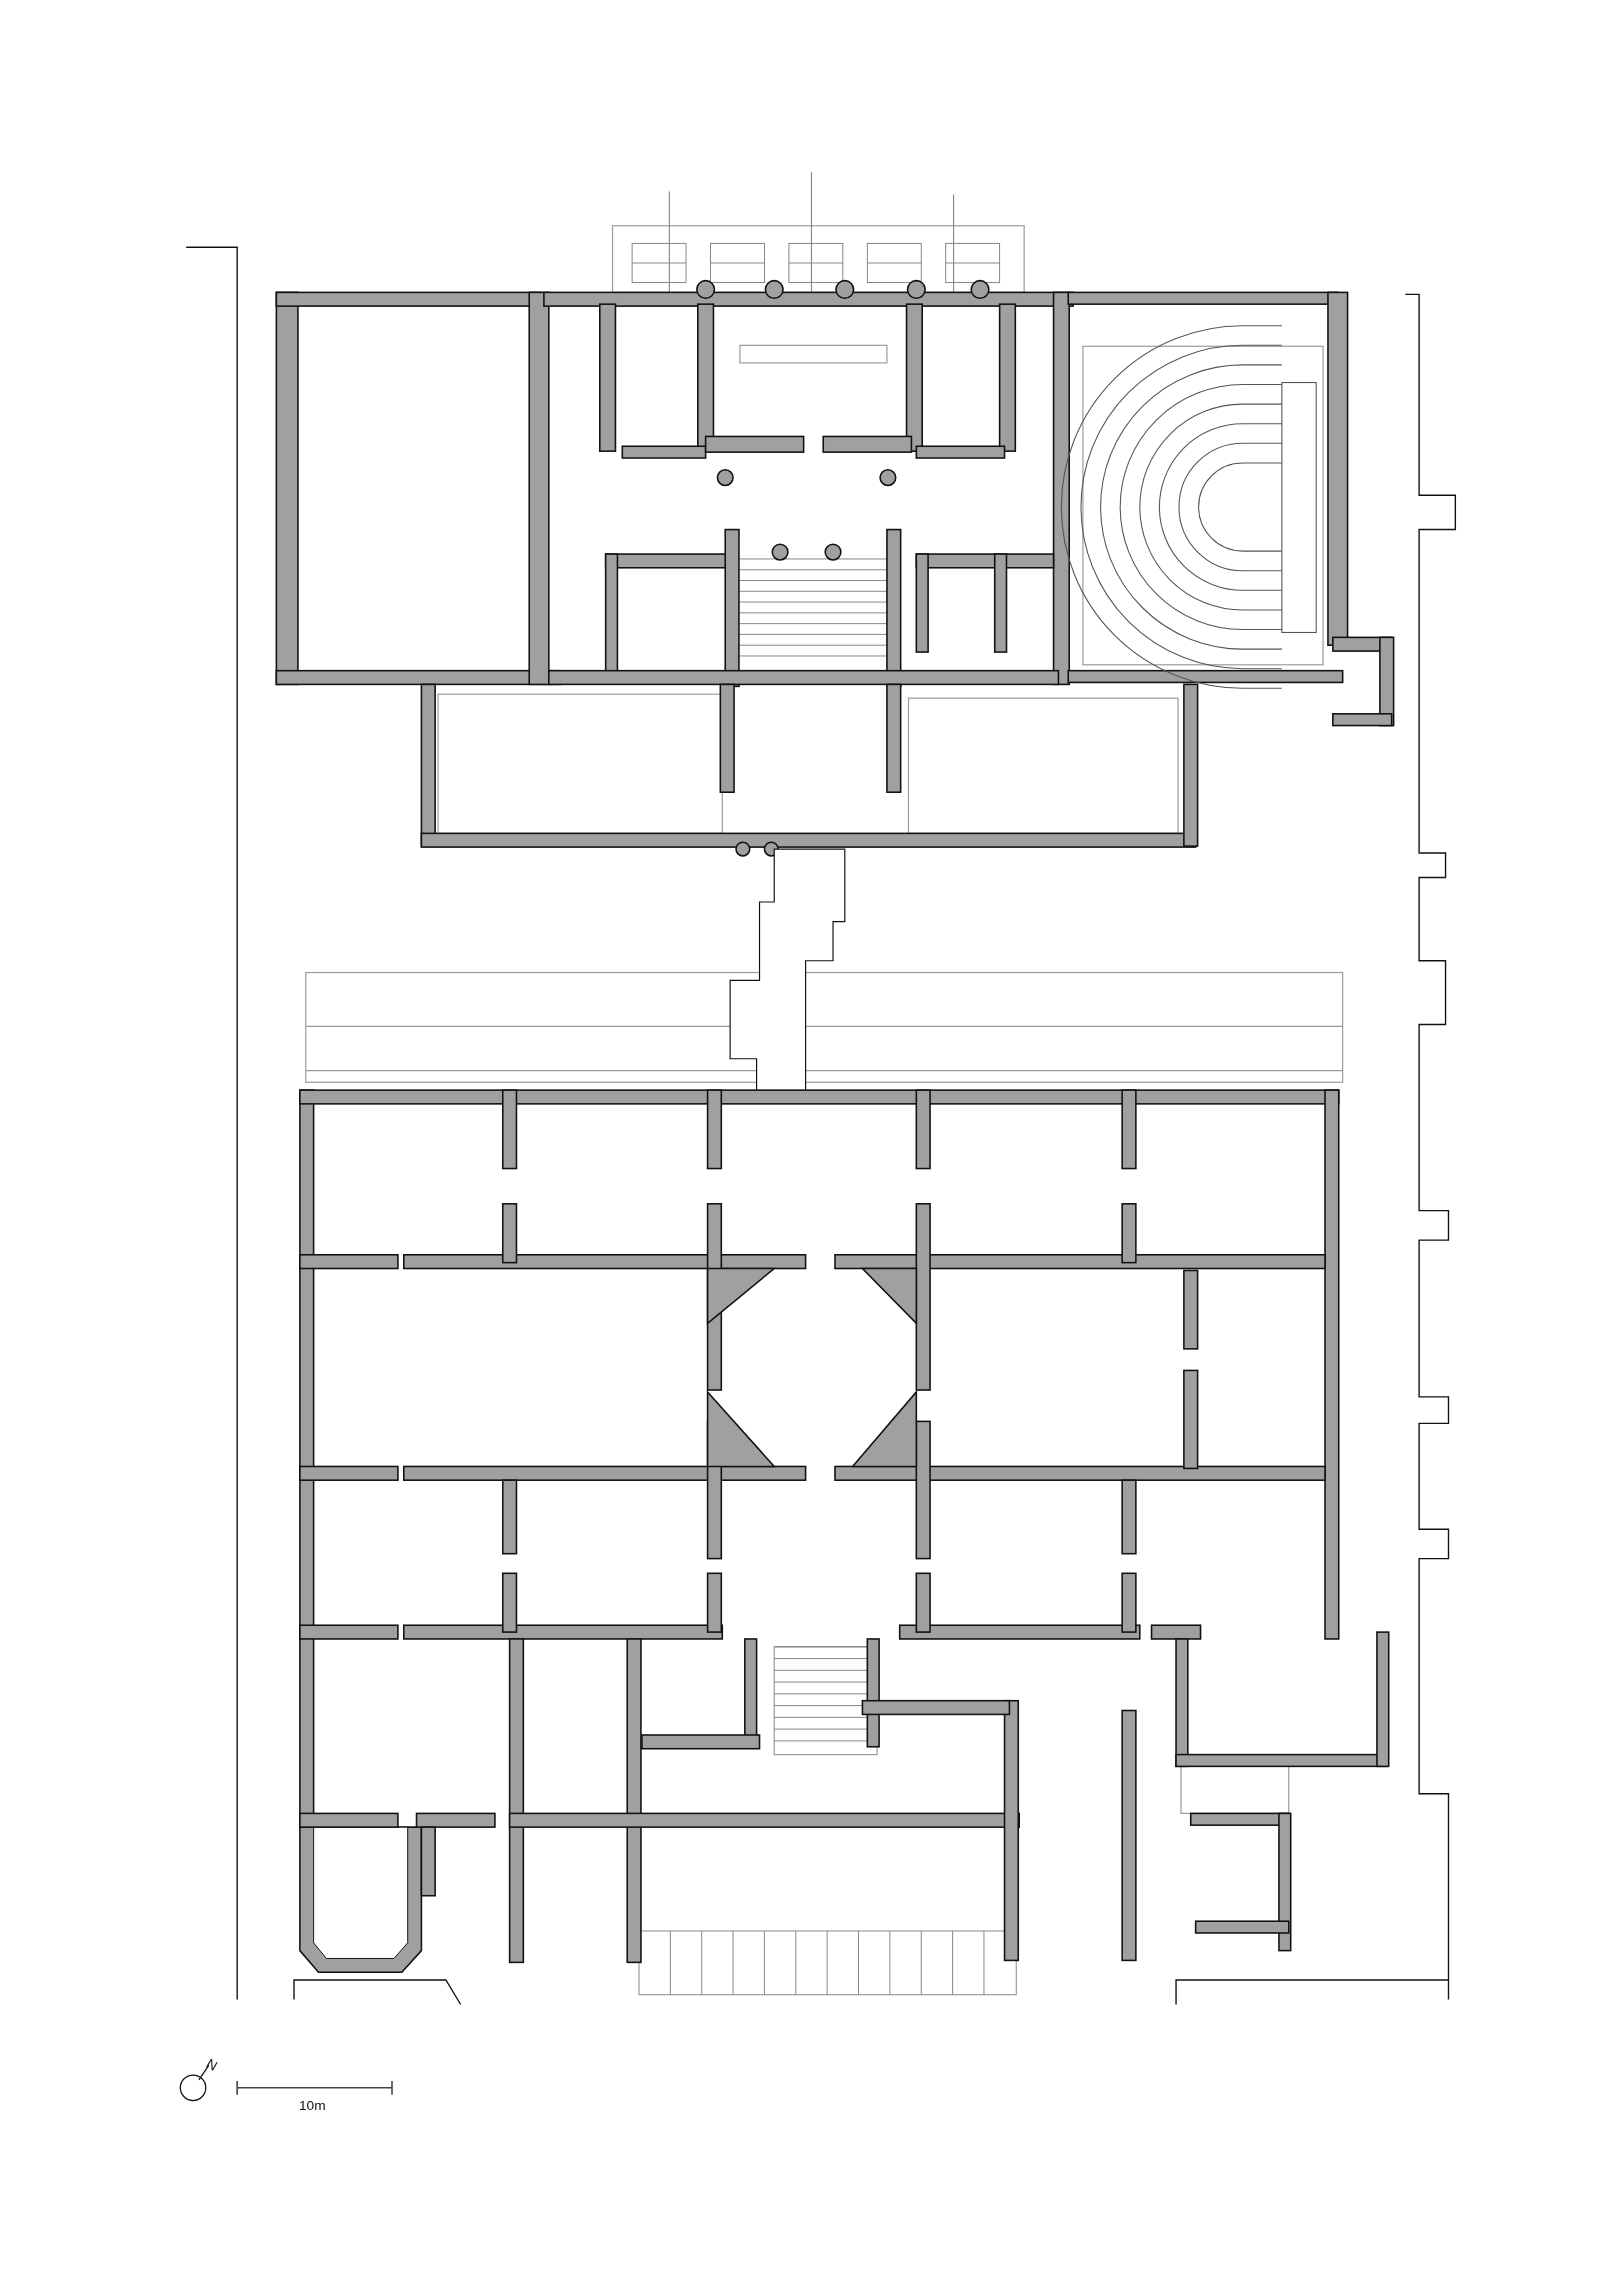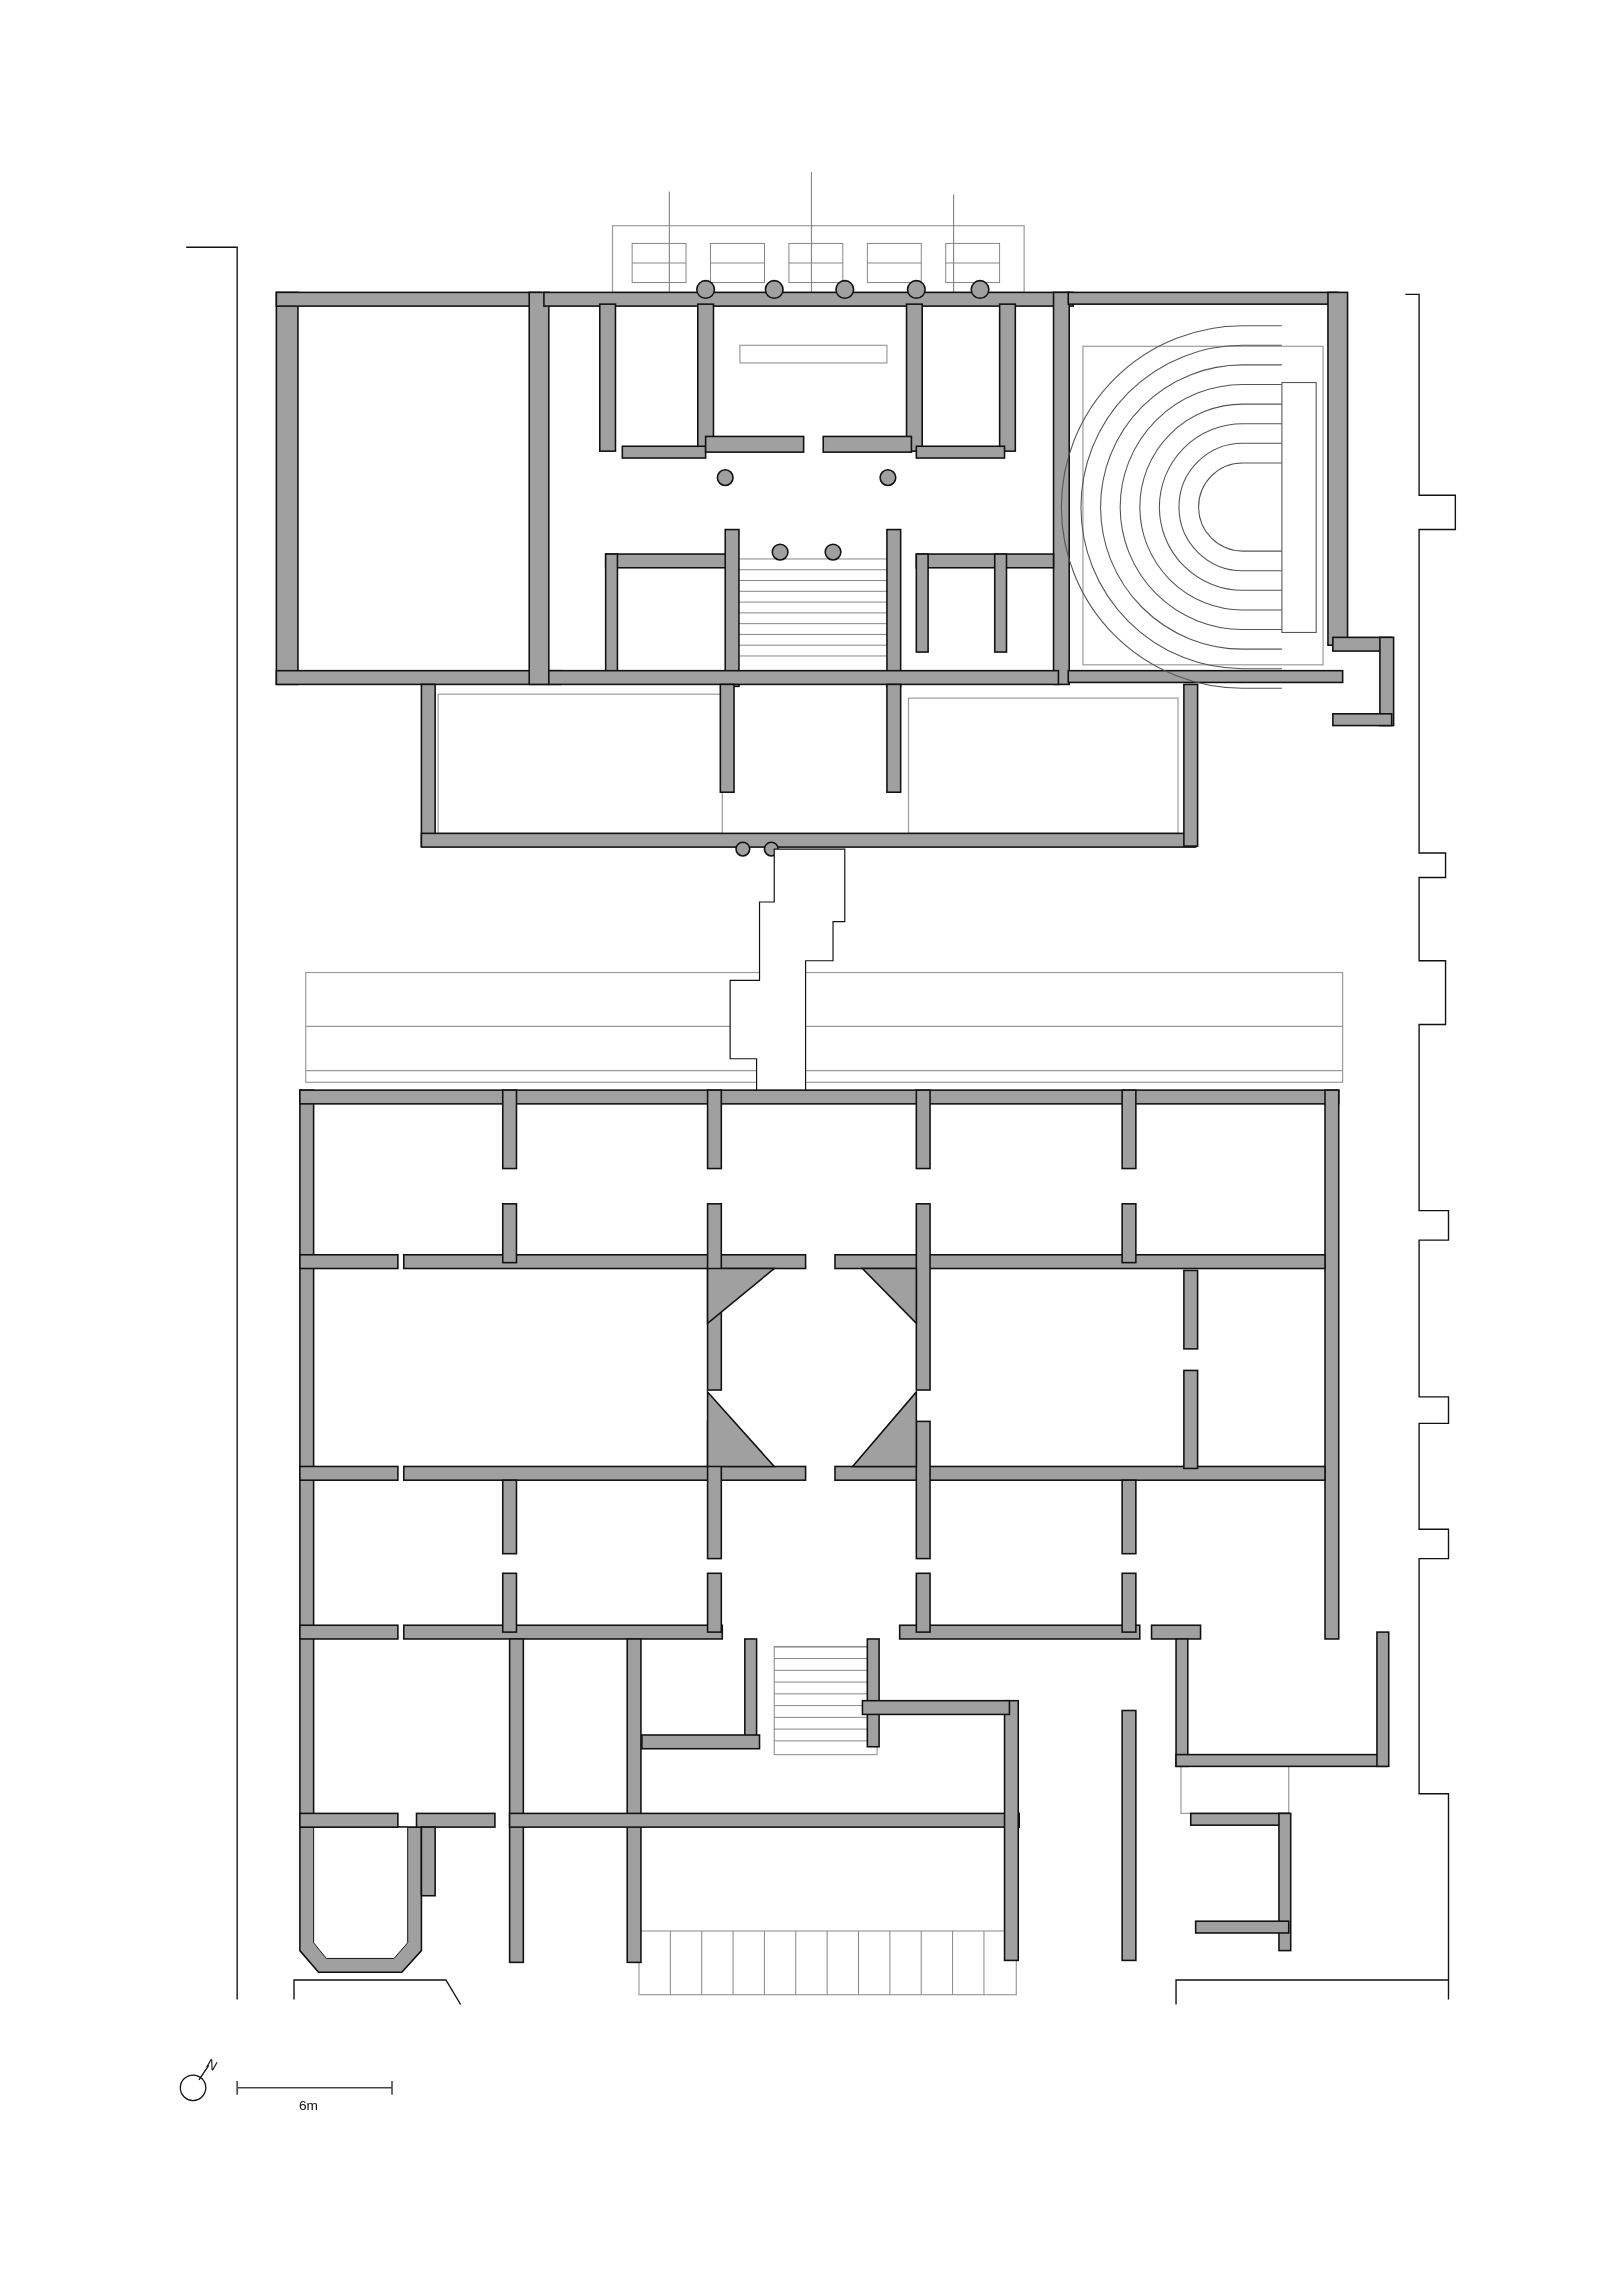--- a/index.html
+++ b/index.html
@@ -200,14 +200,14 @@
     <circle cx="197" cy="2130" r="13" fill="none" stroke="#111" stroke-width="1.3"></circle>
     <line x1="203" y1="2122" x2="213" y2="2107" stroke="#111" stroke-width="1.3"></line>
     <text class="legend-text" x="211" y="2110" font-size="12" transform="rotate(30 214 2106)">N</text>
     <g>
       <line x1="242" y1="2130" x2="400" y2="2130" stroke="#444" stroke-width="1.6"></line>
       <line x1="242" y1="2123" x2="242" y2="2137" stroke="#444" stroke-width="1.6"></line>
       <line x1="400" y1="2123" x2="400" y2="2137" stroke="#444" stroke-width="1.6"></line>
     </g>
   </g>
 </svg>
-<div id="scale-label">6m</div>
+<div id="scale-label">10m</div>
 
 
 </body></html>

